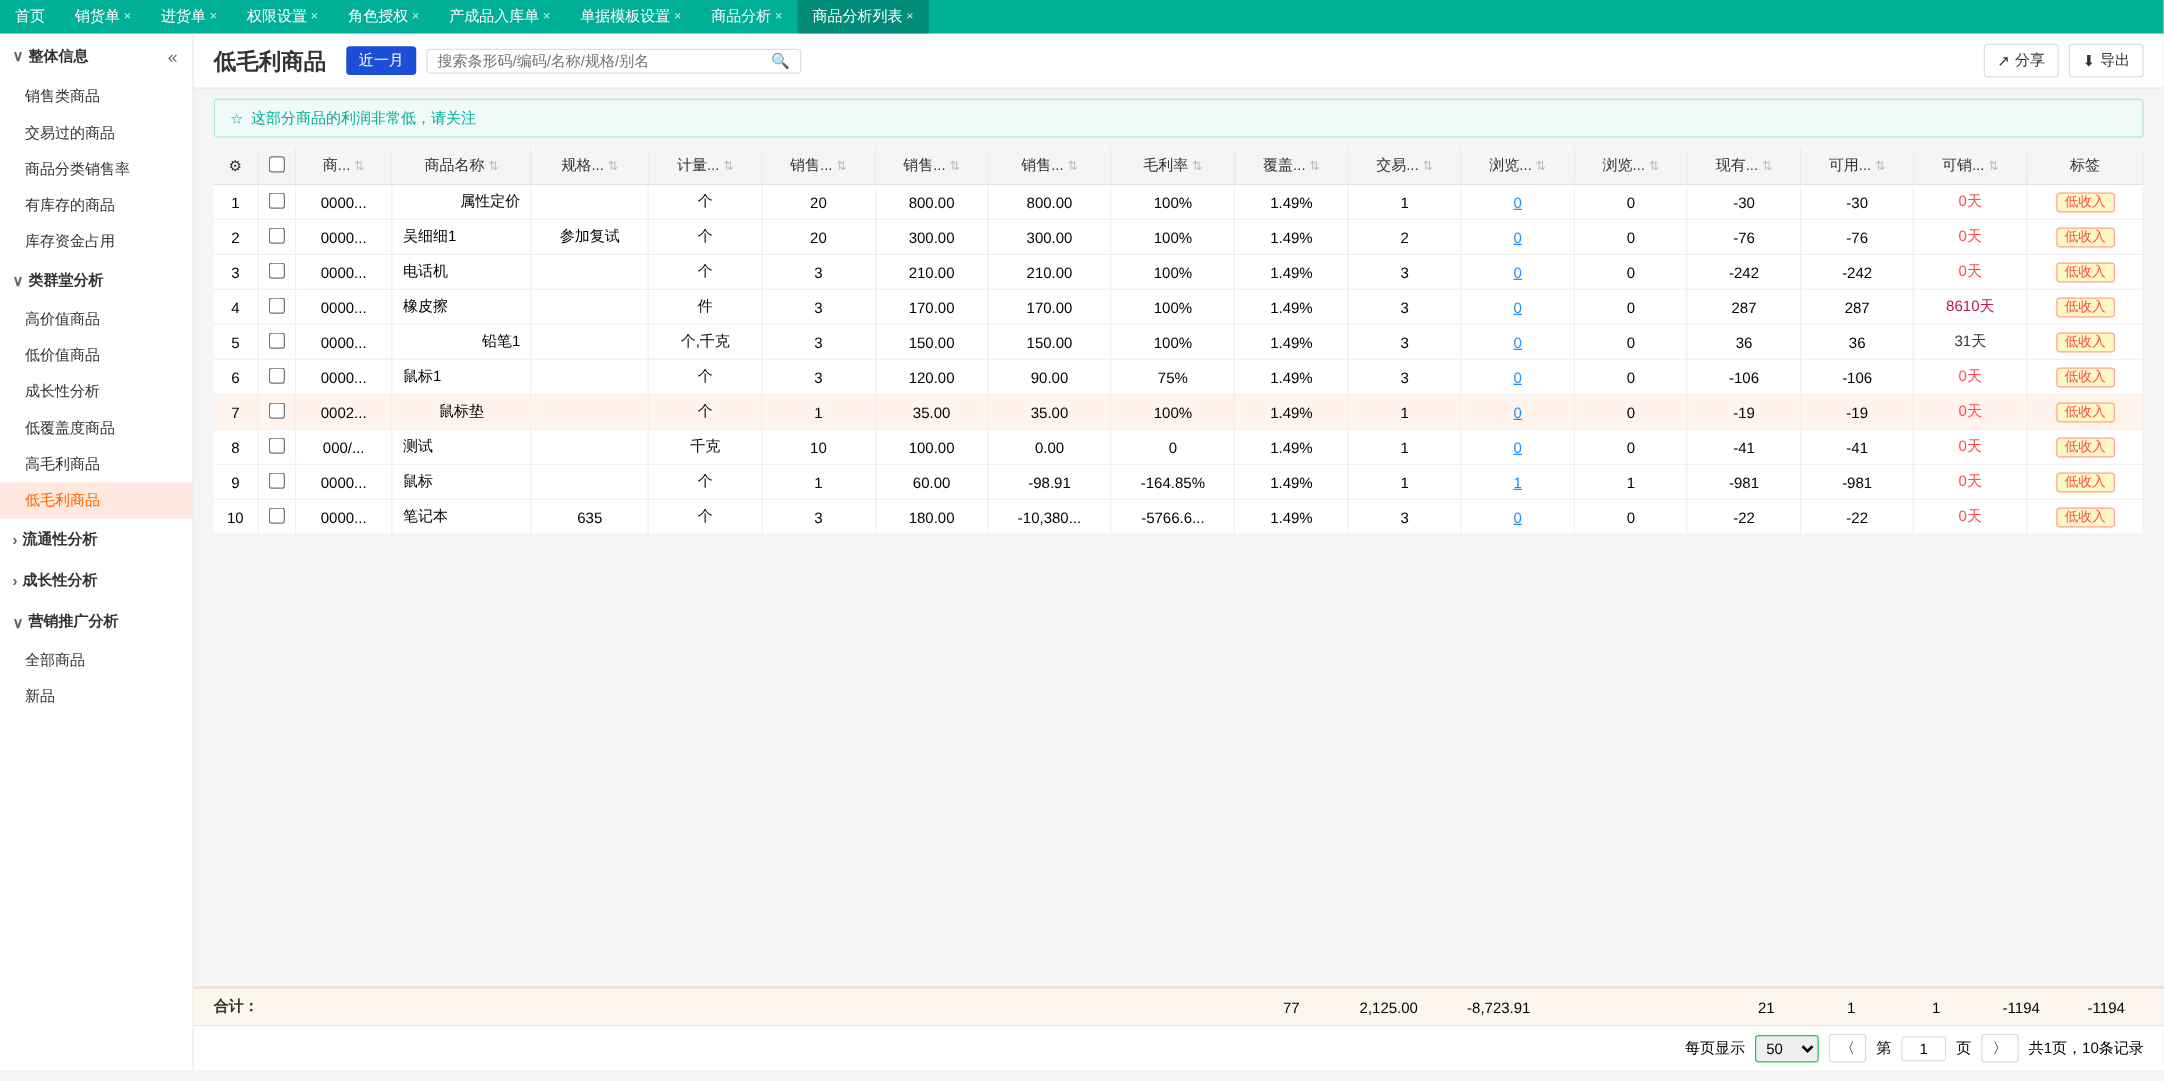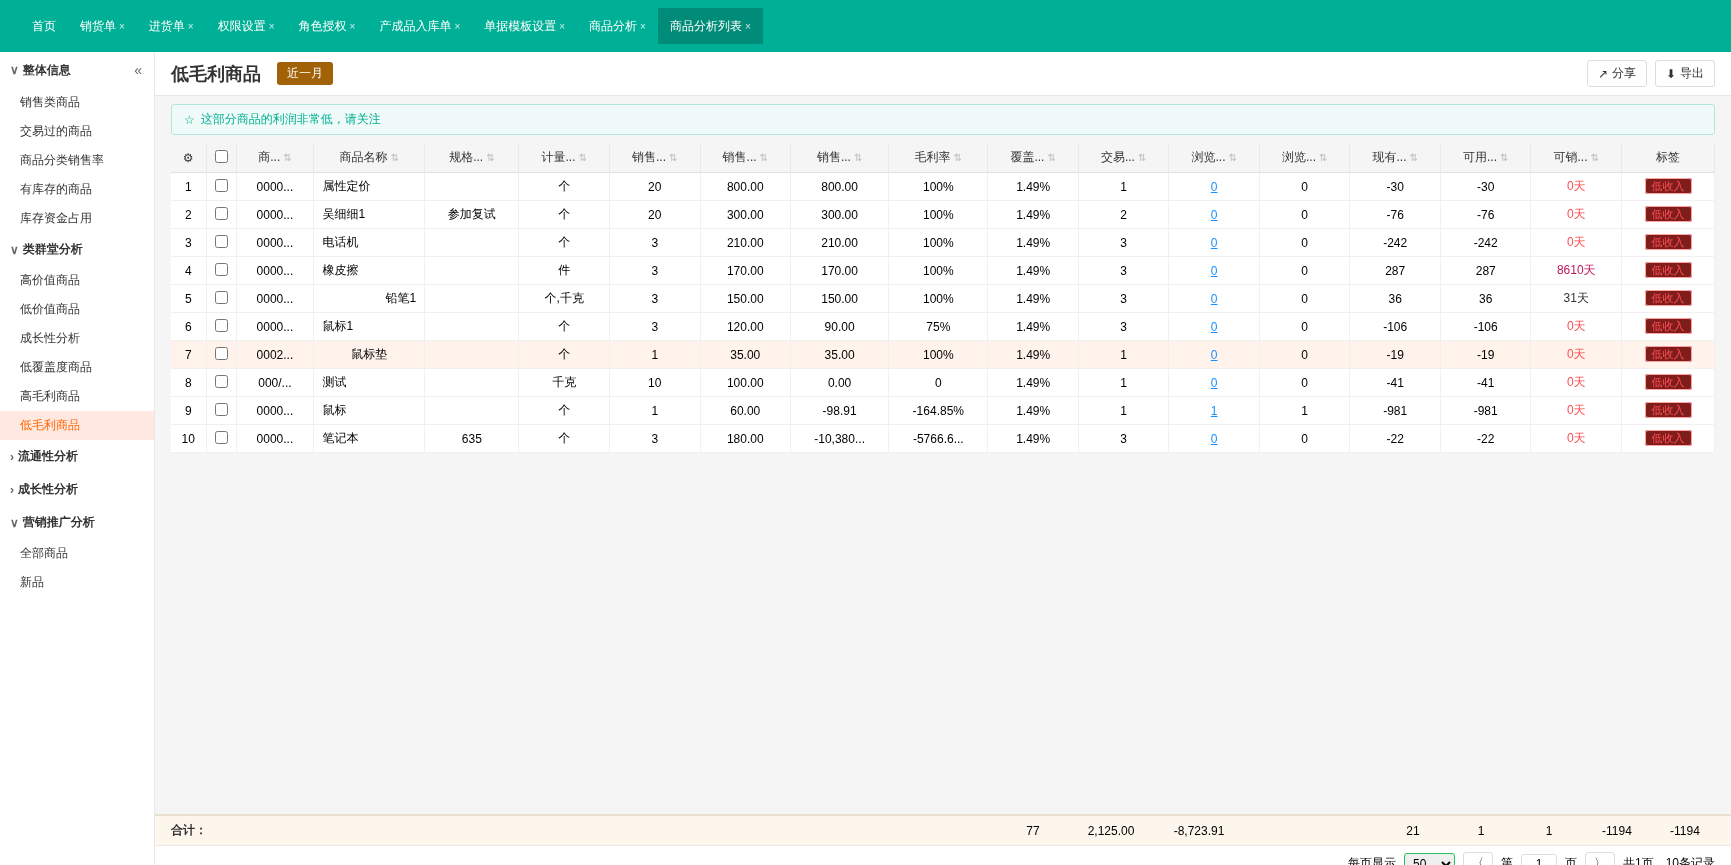--- a/index.html
+++ b/index.html
@@ -3,22 +3,22 @@
   <meta charset="utf-8">
   <style>
     * { box-sizing: border-box; margin: 0; padding: 0; font-family: 'Microsoft YaHei', Arial, sans-serif; font-size: 12px; }
     body { background: #f5f5f5; overflow-x: hidden; }
 
     
     .top-nav {
       background: #00b096;
       display: flex;
       align-items: center;
-      height: 52px;
-      padding: 0 20px;
+      height: 27px;
+      padding: 0 0;
     }
     .top-nav .nav-item {
       color: #fff;
       padding: 0 12px;
       height: 36px;
       display: flex;
       align-items: center;
       cursor: pointer;
       white-space: nowrap;
     }
@@ -65,21 +65,21 @@
     .page-header {
       display: flex;
       align-items: center;
       padding: 8px 16px;
       background: #fff;
       border-bottom: 1px solid #e8e8e8;
       gap: 8px;
     }
     .page-title { font-size: 18px; font-weight: bold; color: #333; margin-right: 8px; }
     .date-filter-btn {
-      background: #a16207;
+      background: #1d4ed8;
       color: #fff;
       border: none;
       border-radius: 3px;
       padding: 3px 10px;
       cursor: pointer;
       font-size: 12px;
     }
     .search-box {
       display: flex;
       align-items: center;
@@ -160,21 +160,21 @@
       padding: 5px 8px;
       text-align: center;
       border-right: 1px solid #f0f0f0;
       border-bottom: 1px solid #f0f0f0;
       white-space: nowrap;
     }
     tbody tr.highlighted { background: #fff3ec; }
     tbody tr.highlighted td { background: #fff3ec; }
 
     .tag-low-income {
-      background: #7f1d1d;
+      background: #fef9c3;
       color: #ff4d4f;
       border: 1px solid #ffa39e;
       border-radius: 3px;
       padding: 1px 6px;
       font-size: 11px;
     }
     .zero-link { color: #1890ff; text-decoration: underline; cursor: pointer; }
     .col-checkbox { width: 30px; }
     .col-setting { width: 35px; }
 
@@ -339,20 +339,24 @@
     <div class="sidebar-item">
       <span>新品</span>
     </div>
   </aside>
 
   <main class="main">
 
     <div class="page-header">
       <h1 class="page-title">低毛利商品</h1>
       <button class="date-filter-btn">近一月</button>
+      <div class="search-box">
+        <input class="search-input" type="text" placeholder="搜索条形码/编码/名称/规格/别名" style="">
+        <span style="color:#bbb;cursor:pointer;">🔍</span>
+      </div>
       <div class="header-actions">
         <button class="header-btn">
           <span>↗</span>
           <span>分享</span>
         </button>
         <button class="header-btn">
           <span>⬇</span>
           <span>导出</span>
         </button>
       </div>
@@ -460,21 +464,21 @@
                 </div>
               </th>
             <th>标签</th>
           </tr>
         </thead>
         <tbody id="table-body">
         <tr>
       <td>1</td>
       <td class="col-checkbox"><input type="checkbox" style=""></td>
       <td>0000...</td>
-      <td style="text-align:left">属性定价</td>
+      <td style="text-align:right">属性定价</td>
       <td></td>
       <td>个</td>
       <td>20</td>
       <td>800.00</td>
       <td>800.00</td>
       <td>100%</td>
       <td>1.49%</td>
       <td>1</td>
       <td><span class="zero-link">0</span></td>
       <td>0</td>

